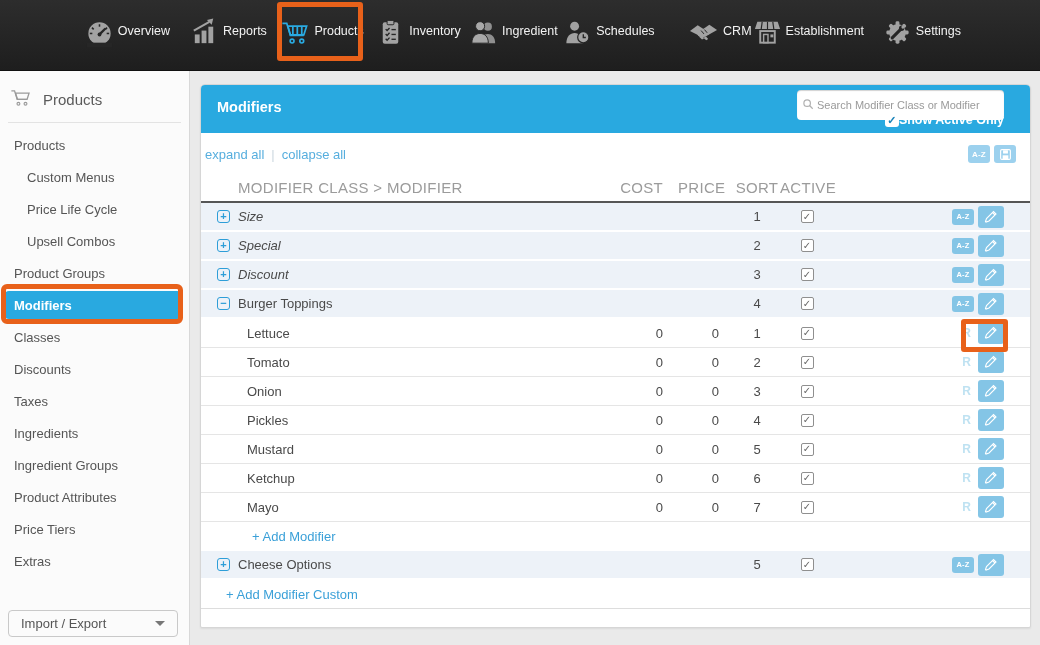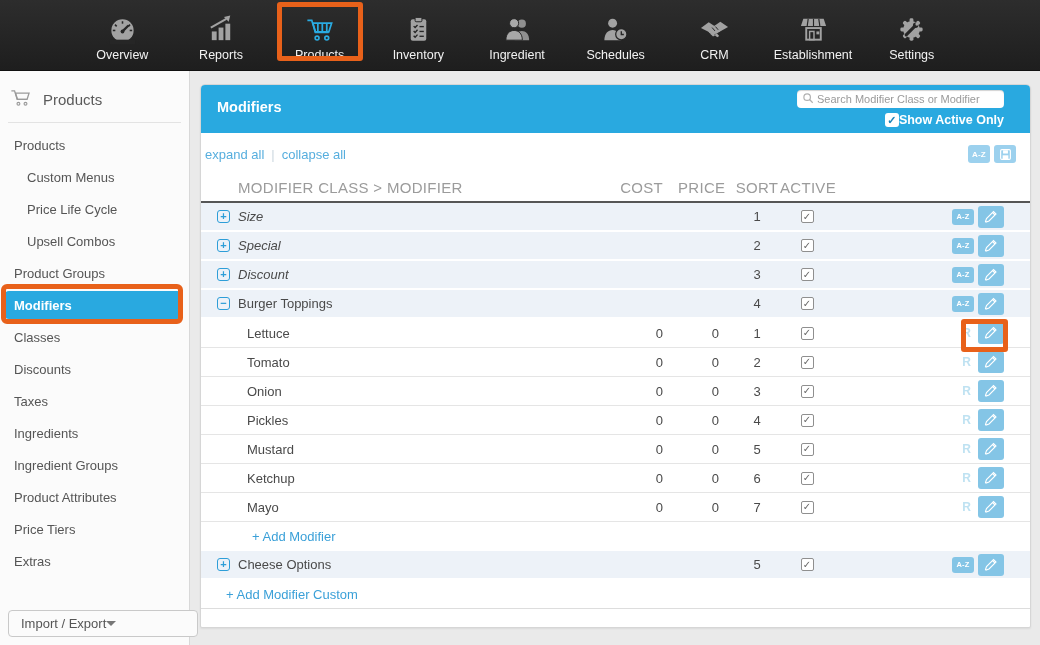--- a/index.html
+++ b/index.html
@@ -12,21 +12,21 @@
   }
 
   
   .topnav {
     position:absolute; top:0; left:0; width:1040px; height:71px;
     background: linear-gradient(#2d2d2d, #1e1e1e);
     border-bottom: 1px solid #111;
   }
   .nav-row { position:absolute; left:73px; top:0; width:888px; height:71px; display:flex; }
   .nav-item {
-    flex:1; display:flex; flex-direction:column; align-items:center;
+    flex:1; display:flex; flex-direction:row; align-items:center;
     justify-content:flex-end; padding-bottom:9px; gap:3px; cursor:pointer; position:relative;
   }
   .nav-icon { height:34px; display:flex; align-items:flex-end; justify-content:center; }
   .nav-label { color:#f2f2f2; font-size:12.5px; white-space:nowrap; }
 
   
   .annotation {
     position:absolute; border:5px solid #e8611a; border-radius:3px;
     z-index:30; pointer-events:none;
   }
@@ -44,38 +44,38 @@
   .sb-divider { margin:11px 8px 0 8px; border-top:1px solid #e3e3e3; }
   .sb-list { margin-top:6px; }
   .sb-item { height:32px; display:flex; align-items:center; padding-left:14px;
              font-size:13px; color:#555; cursor:pointer; white-space:nowrap; }
   .sb-item.indent { padding-left:27px; }
   .sb-item.selected {
     background:#29a9e0; color:#fff; font-weight:bold;
     width:176px; margin:2px 0 2px 5px; padding-left:9px; height:28px; border-radius:4px;
   }
   .import-box {
-    position:absolute; left:8px; bottom:8px; width:190px; height:27px;
+    position:absolute; left:8px; bottom:8px; width:170px; height:27px;
     border:1px solid #c9c9c9; border-radius:4px; background:#fbfbfb;
-    display:flex; align-items:center; 
+    display:flex; align-items:center; justify-content:space-between;
     padding:0 12px; color:#555; font-size:13px; cursor:pointer;
   }
   .caret-down { width:0; height:0; border-left:5px solid transparent;
                 border-right:5px solid transparent; border-top:5px solid #777; }
 
   
   .panel {
     position:absolute; left:200px; top:84px; width:831px; height:544px;
     background:#fff; border:1px solid #d6d6d6; border-radius:5px 5px 2px 2px;
     box-shadow:0 1px 2px rgba(0,0,0,.07);
   }
   .panel-head { height:48px; background:#29a9e0; border-radius:4px 4px 0 0; position:relative; }
   .panel-title { position:absolute; left:16px; top:14px; color:#fff; font-weight:bold; font-size:14.5px; }
   .search-wrap {
-    position:absolute; right:26px; top:5px; width:207px; height:18px;
+    position:absolute; right:26px; top:5px; width:207px; height:30px;
     background:#fff; border-radius:4px; display:flex; align-items:center;
     padding:0 5px; gap:3px; box-shadow: inset 0 1px 1px rgba(0,0,0,.18);
   }
   .search-input { border:none; outline:none; flex:1; font-size:11px; color:#555;
                   background:transparent; font-family:inherit; min-width:0; }
   .search-input::placeholder { color:#9a9a9a; }
   .active-only { position:absolute; right:26px; top:28px; display:flex; align-items:center;
                  color:#fff; font-weight:bold; font-size:12.5px; cursor:pointer; }
   .active-cb { width:14px; height:14px; background:#fff; border-radius:3px;
                display:flex; align-items:center; justify-content:center; }

